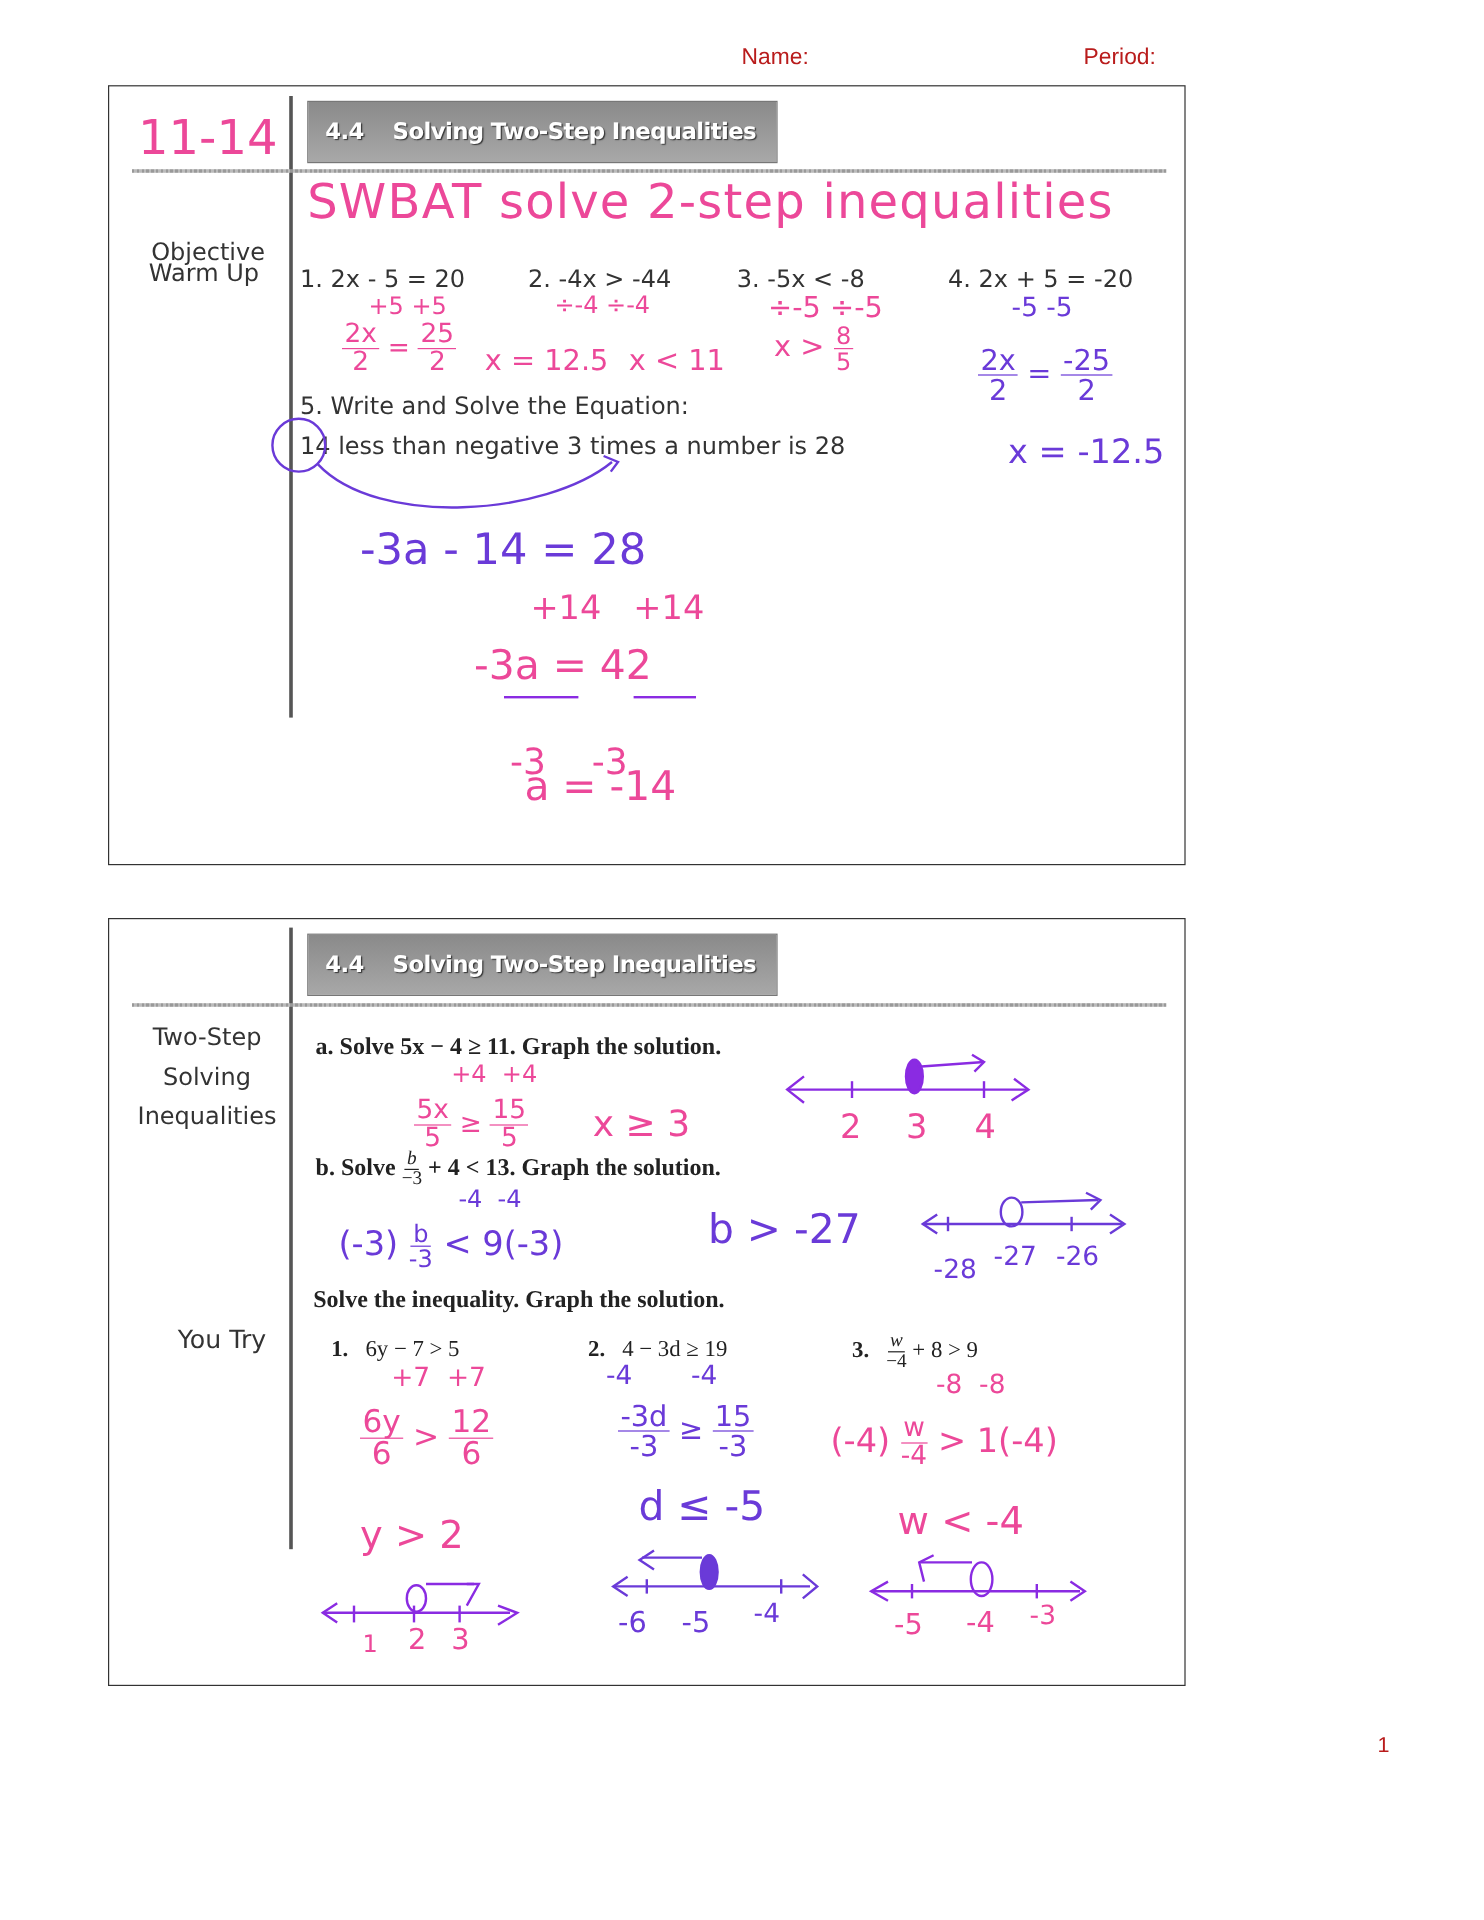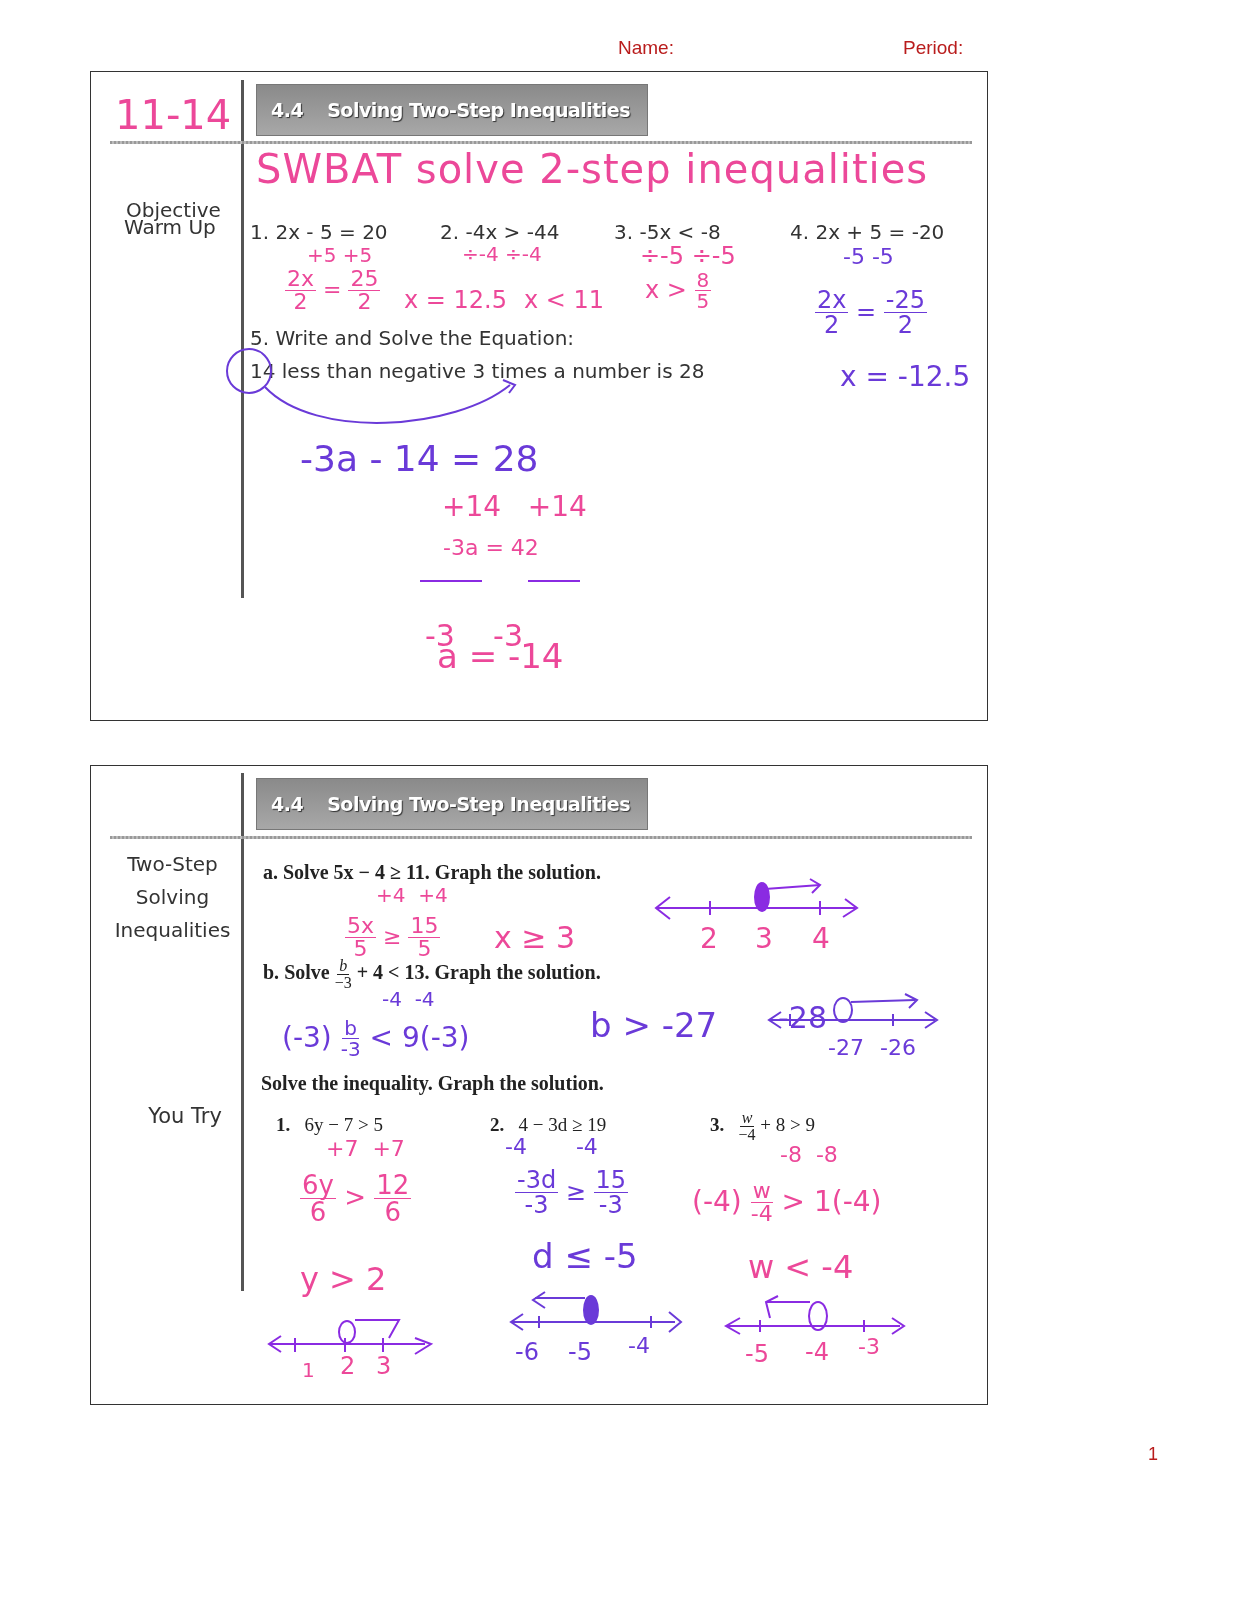--- a/index.html
+++ b/index.html
@@ -87,21 +87,21 @@
 <div class="print" style="left:250px; top:326px;">5. Write and Solve the Equation:</div>
 <div class="print" style="left:250px; top:359px;">14 less than negative 3 times a number is 28</div>
 <svg class="nl" style="left:225px; top:345px;" width="310" height="90">
   <ellipse cx="24" cy="26" rx="22" ry="22" fill="none" stroke="#6a3ad8" stroke-width="2"></ellipse>
   <path d="M40 42 C 90 95, 230 85, 285 40" fill="none" stroke="#6a3ad8" stroke-width="2"></path>
   <path d="M278 35 L 290 40 L 284 48" fill="none" stroke="#6a3ad8" stroke-width="2"></path>
 </svg>
 
 <div class="hw hwb" style="left:300px; top:438px; font-size:36px;">-3a - 14 = 28</div>
 <div class="hw" style="left:418px; top:490px; font-size:28px; white-space:pre;margin-left:24px;">+14   +14</div>
-<div class="hw" style="left:395px; top:535px; font-size:22px;margin-left:48px;">-3a = 42</div>
+<div class="hw" style="left:395px; top:535px; font-size:34px;">-3a = 42</div>
 <div class="abs" style="left:420px; top:580px; width:62px; height:2px; background:#8a2be2;"></div>
 <div class="abs" style="left:528px; top:580px; width:52px; height:2px; background:#8a2be2;"></div>
 <div class="hw" style="left:425px; top:584px; font-size:30px; white-space:pre;margin-top:34px;">-3    -3</div>
 <div class="hw" style="left:437px; top:636px; font-size:34px;">a = -14</div>
 
 <div class="panel" style="left:90px; top:765px; width:896px; height:638px;"></div>
 <div class="vline" style="left:241px; top:773px; height:518px;"></div>
 <div class="hline" style="left:110px; top:836px; width:862px;"></div>
 
 <div class="banner" style="left:256px; top:778px; width:390px;">
@@ -167,21 +167,21 @@
 <svg class="nl" style="left:765px; top:990px;" width="180" height="50">
   <line x1="4" y1="30" x2="170" y2="30" stroke="#6a3ad8" stroke-width="2"></line>
   <path d="M16 22 L 4 30 L 16 38" fill="none" stroke="#6a3ad8" stroke-width="2"></path>
   <path d="M160 22 L 172 30 L 160 38" fill="none" stroke="#6a3ad8" stroke-width="2"></path>
   <line x1="25" y1="24" x2="25" y2="36" stroke="#6a3ad8" stroke-width="2"></line>
   <line x1="128" y1="24" x2="128" y2="36" stroke="#6a3ad8" stroke-width="2"></line>
   <ellipse cx="78" cy="20" rx="9" ry="12" fill="none" stroke="#6a3ad8" stroke-width="2"></ellipse>
   <line x1="86" y1="12" x2="150" y2="10" stroke="#6a3ad8" stroke-width="2"></line>
   <path d="M140 4 L 152 10 L 144 18" fill="none" stroke="#6a3ad8" stroke-width="2"></path>
 </svg>
-<div class="hw hwb" style="left:778px; top:1000px; font-size:30px;">-28</div>
+<div class="hw hwb" style="left:778px; top:1046px; font-size:22px;">-28</div>
 <div class="hw hwb" style="left:828px; top:1035px; font-size:22px;">-27</div>
 <div class="hw hwb" style="left:880px; top:1035px; font-size:22px;">-26</div>
 
 <div class="serif" style="left:261px; top:1072px; font-weight:bold;">Solve the inequality. Graph the solution.</div>
 
 <div class="serif" style="left:276px; top:1114px; font-size:19px;">
   <b>1.</b>&nbsp;&nbsp;
   <span>6y − 7 &gt; 5</span>
 </div>
 <div class="hw" style="left:326px; top:1136px; font-size:22px; white-space:pre;">+7  +7</div>

